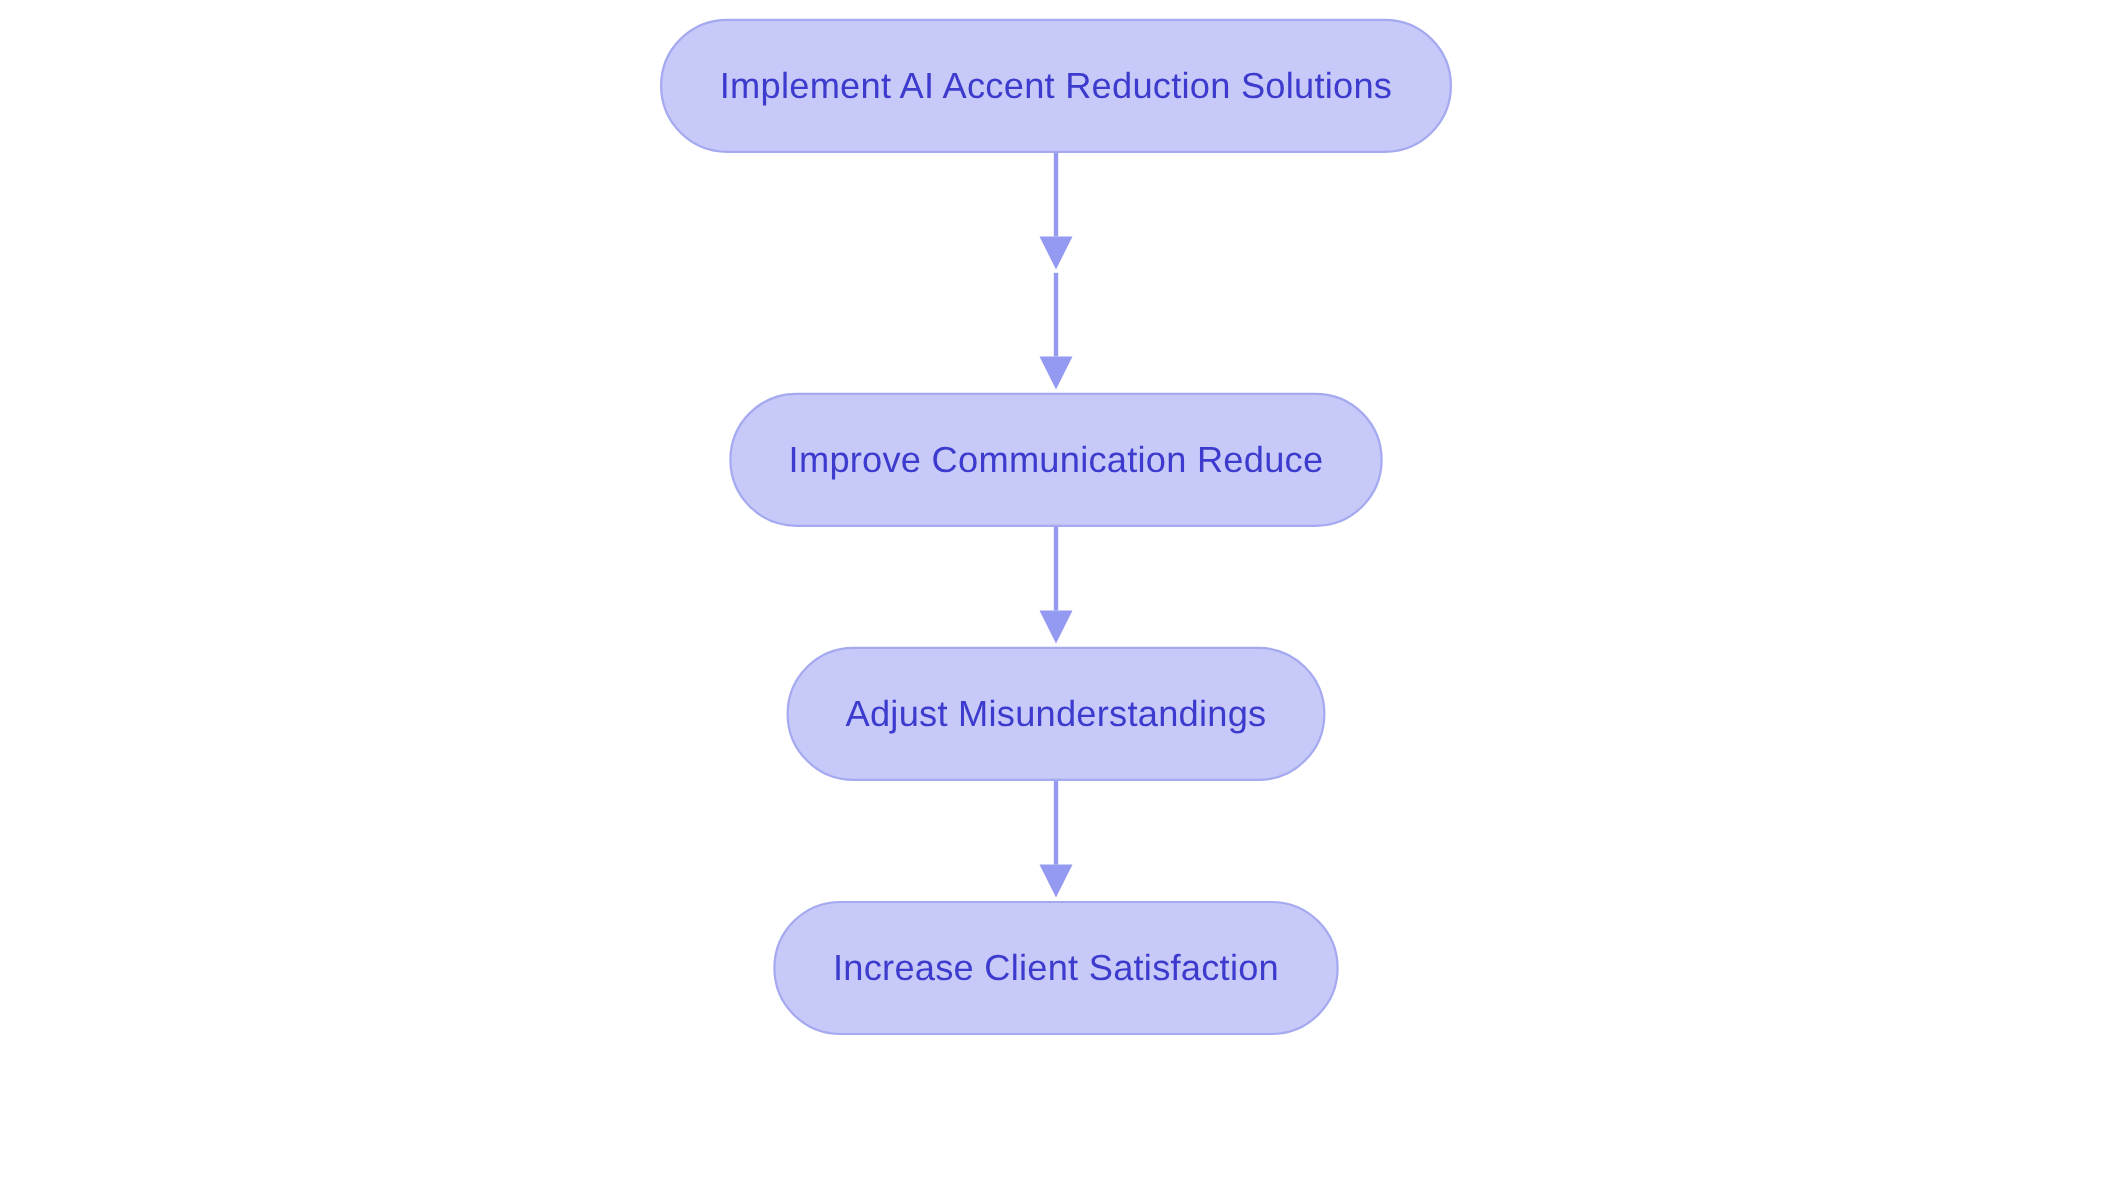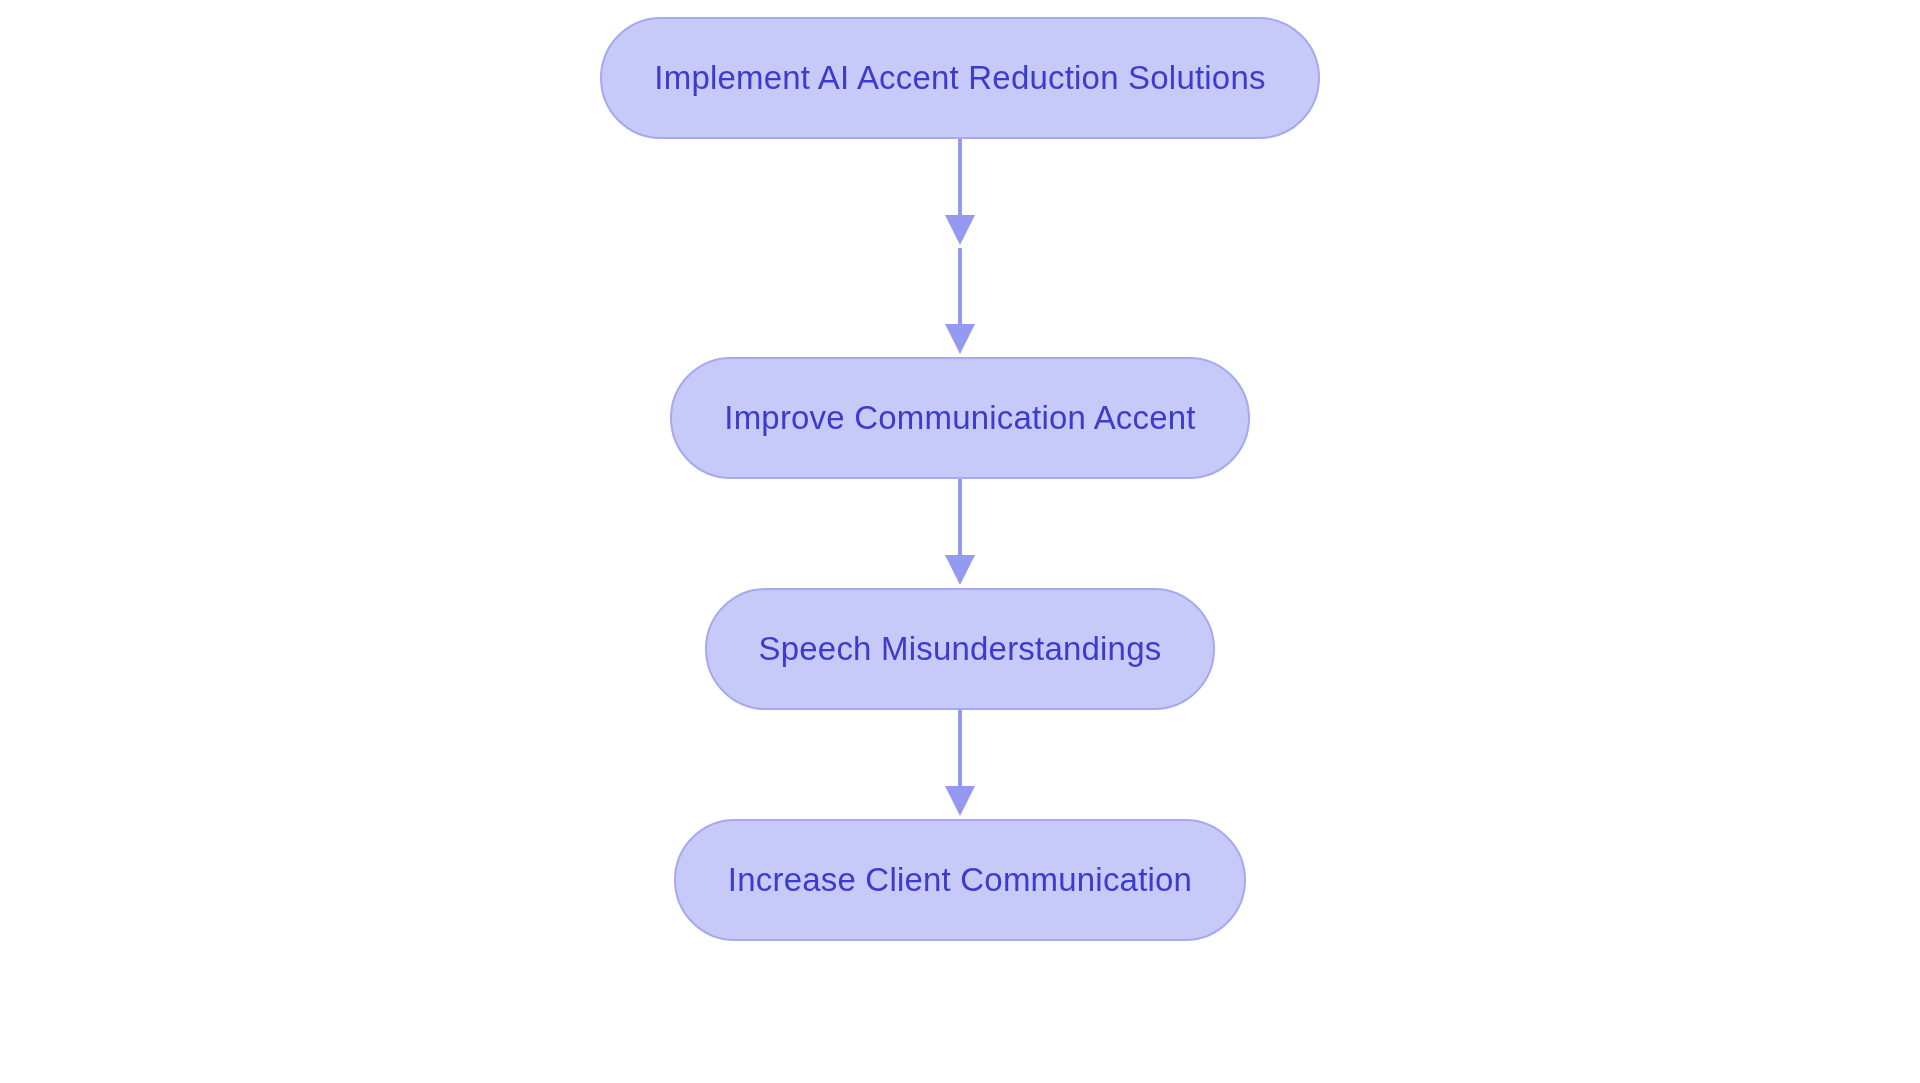--- a/index.html
+++ b/index.html
@@ -87,35 +87,35 @@
       <div class="arrowhead"></div>
     </div>
 
 
     <div class="connector">
       <div class="connector-line"></div>
       <div class="arrowhead"></div>
     </div>
 
     <div class="node">
-      <span class="node-label">Improve Communication Accent</span>
+      <span class="node-label">Improve Communication Reduce</span>
     </div>
 
     <div class="connector">
       <div class="connector-line"></div>
       <div class="arrowhead"></div>
     </div>
 
     <div class="node">
-      <span class="node-label">Speech Misunderstandings</span>
+      <span class="node-label">Adjust Misunderstandings</span>
     </div>
 
     <div class="connector">
       <div class="connector-line"></div>
       <div class="arrowhead"></div>
     </div>
 
     <div class="node">
-      <span class="node-label">Increase Client Communication</span>
+      <span class="node-label">Increase Client Satisfaction</span>
     </div>
 
   </div>
 </div>
 
 </body></html>

